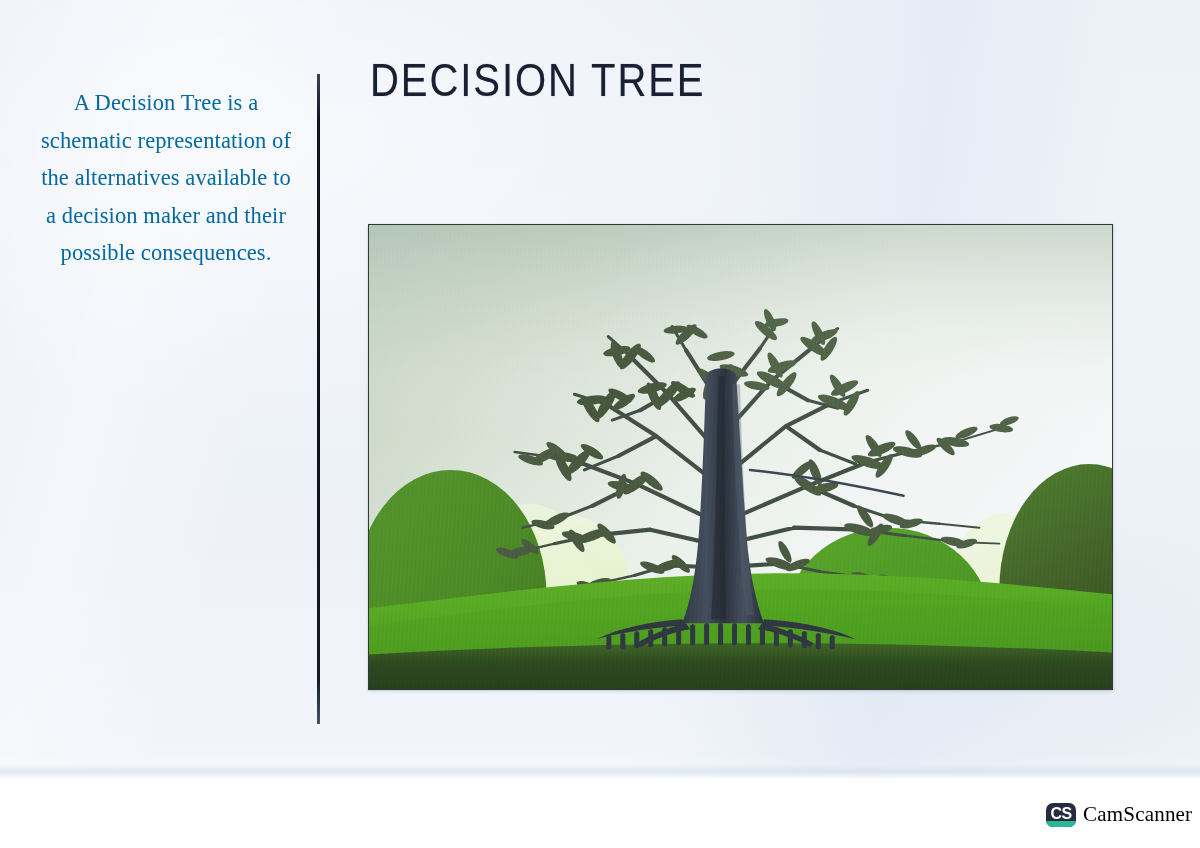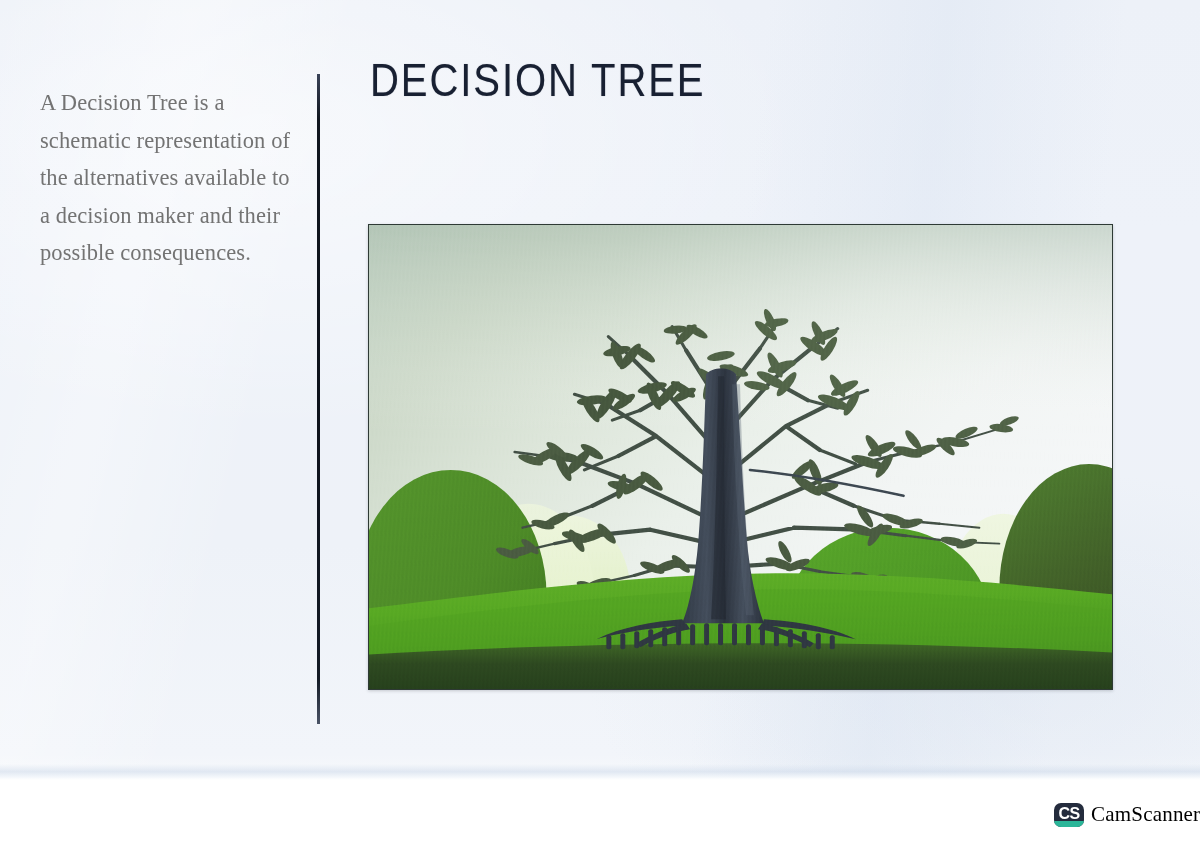--- a/index.html
+++ b/index.html
@@ -45,22 +45,22 @@
     background: linear-gradient(180deg, rgba(226,233,244,0) 0%, rgba(206,218,234,.55) 48%, rgba(243,247,251,.9) 82%, #ffffff 100%);
     pointer-events: none;
   }
 
   
   #desc-column {
     position: absolute;
     left: 40px;
     top: 84px;
     width: 252px;
-    text-align: left;
-    color: #737373;
+    text-align: center;
+    color: #0369a1;
     font-family: "Liberation Serif", serif;
     font-size: 22.5px;
     line-height: 37.5px;
     letter-spacing: .1px;
     text-rendering: optimizeLegibility;
   }
 
   
   #divider {
     position: absolute;
@@ -127,21 +127,20 @@
   #cs-badge {
     position: relative;
     width: 30px;
     height: 24px;
     border-radius: 7px;
     background: #242c3d;
     overflow: hidden;
     display: flex;
     align-items: center;
     justify-content: center;
-    margin-left: 8px;
   }
   #cs-badge .cs-accent {
     position: absolute;
     left: 0;
     bottom: 0;
     width: 100%;
     height: 6px;
     background: #2bb699;
   }
   #cs-badge .cs-letters {

